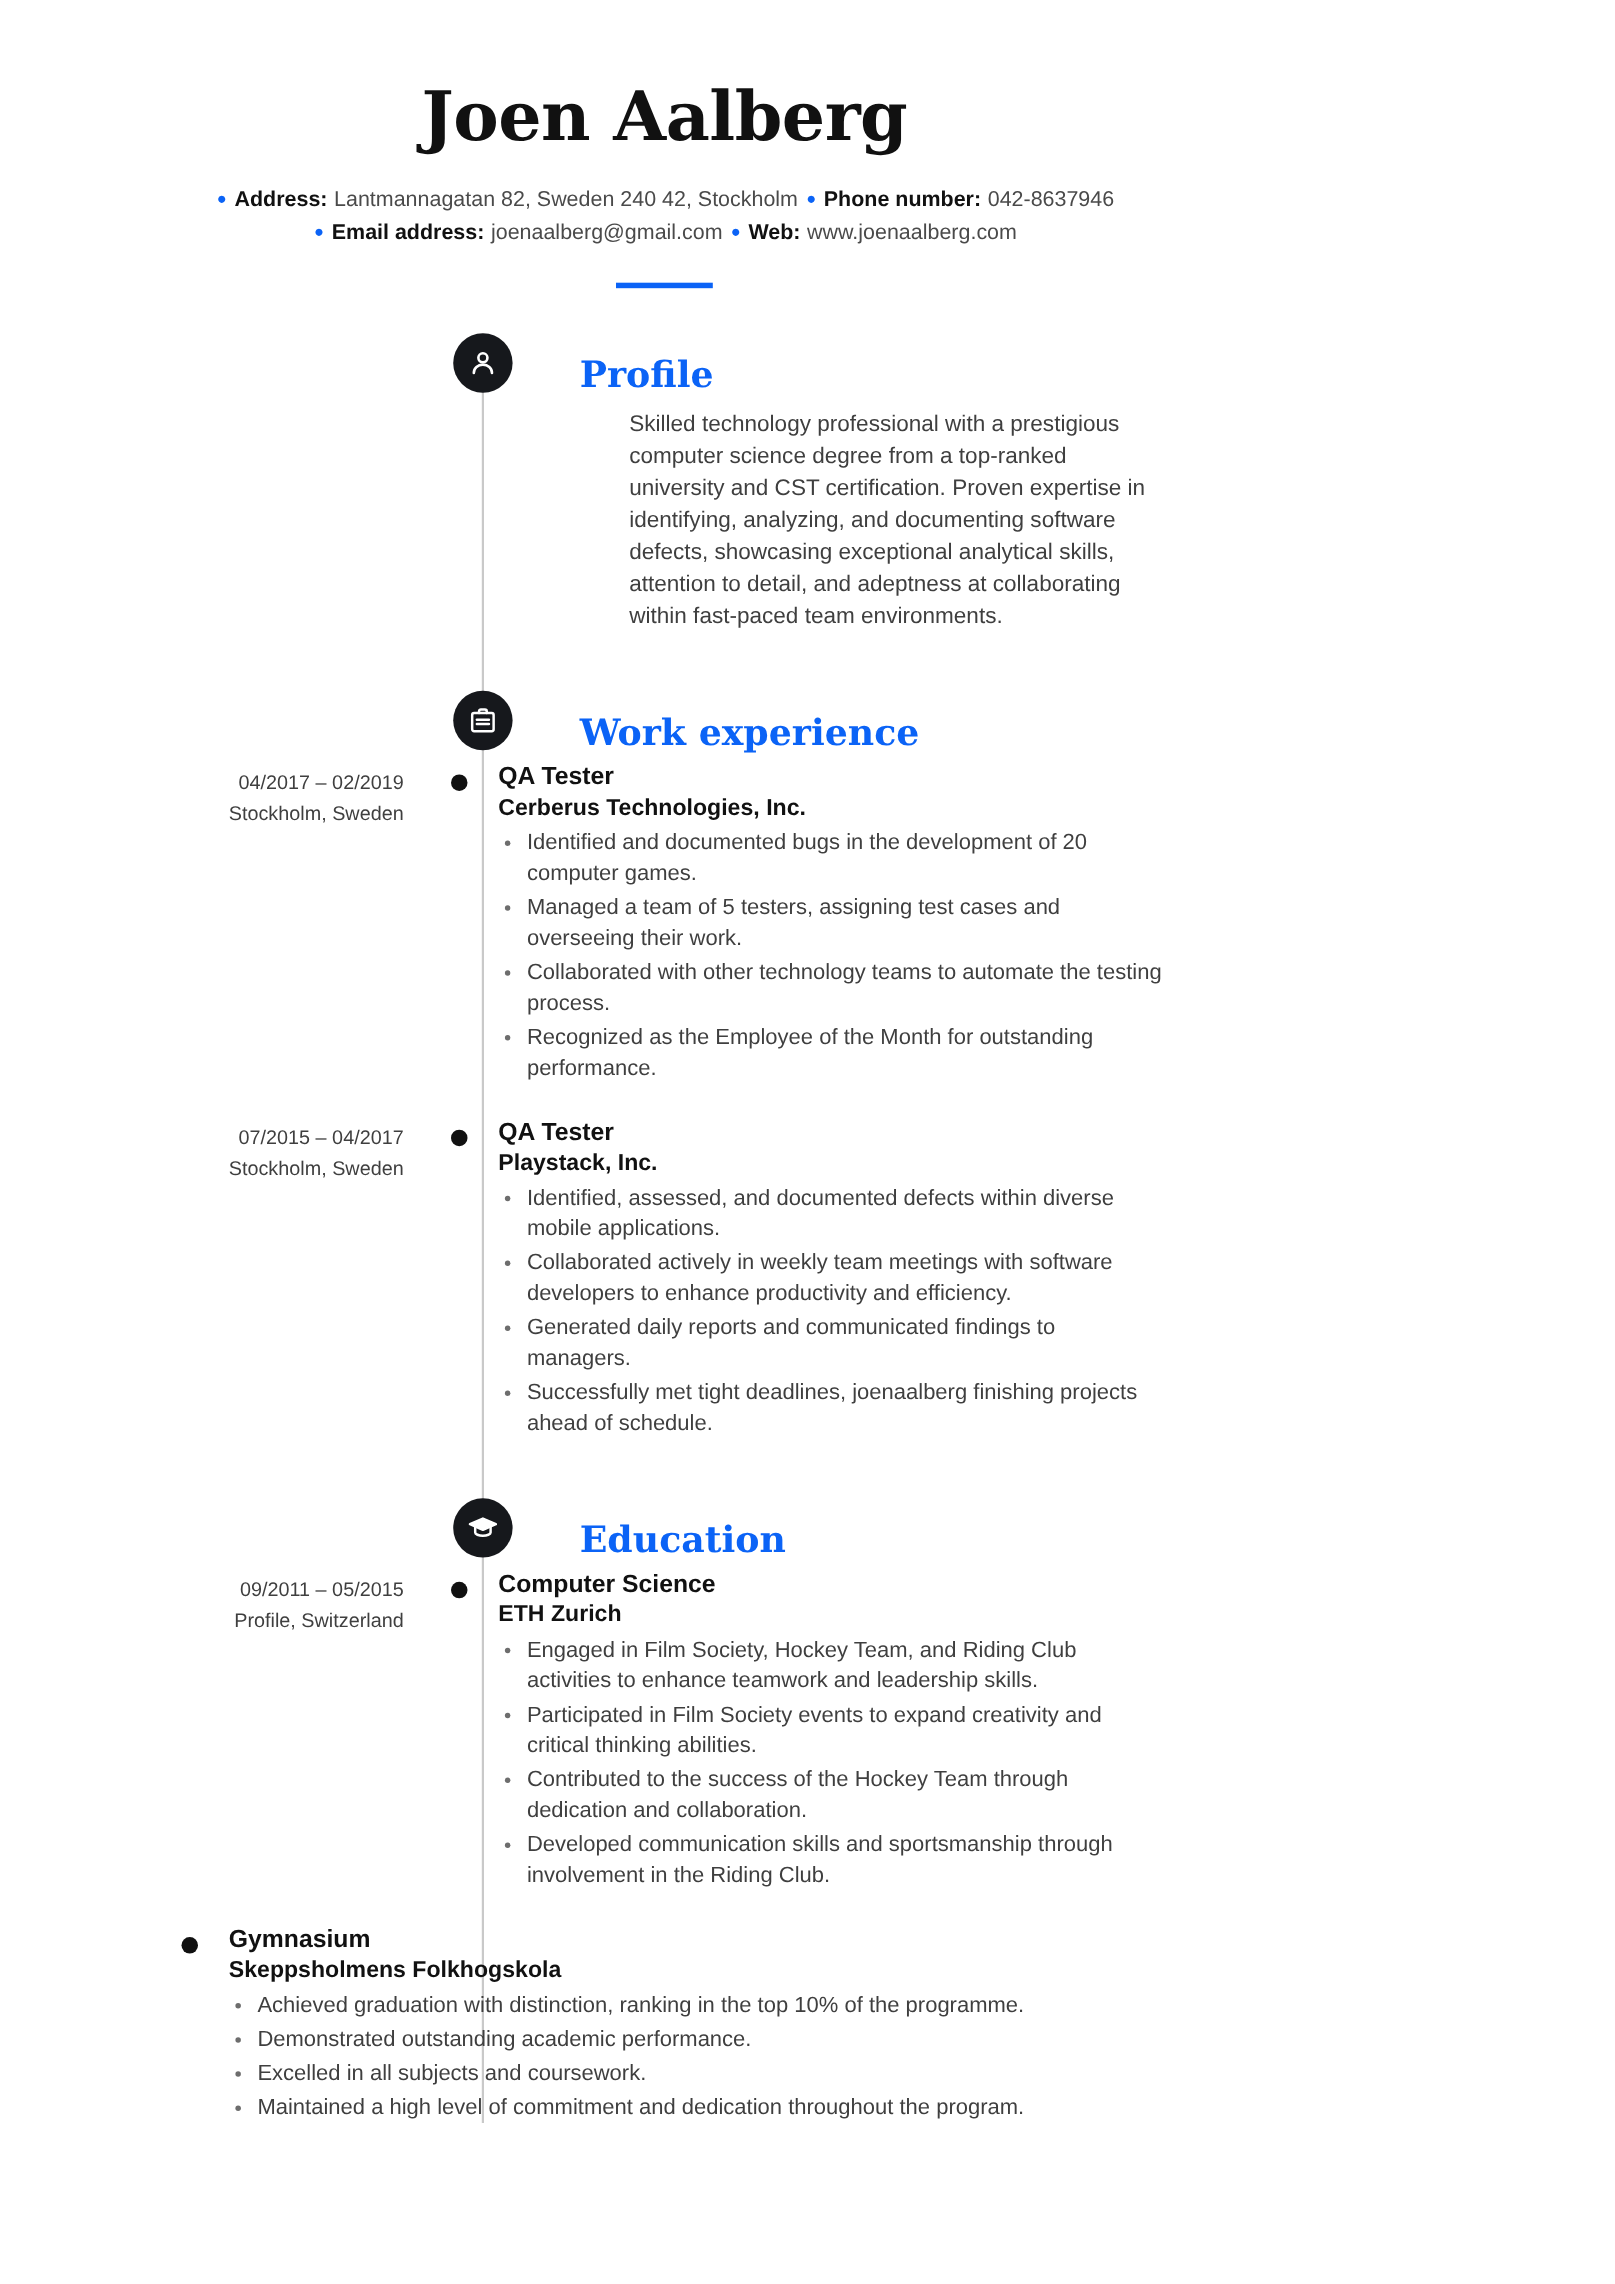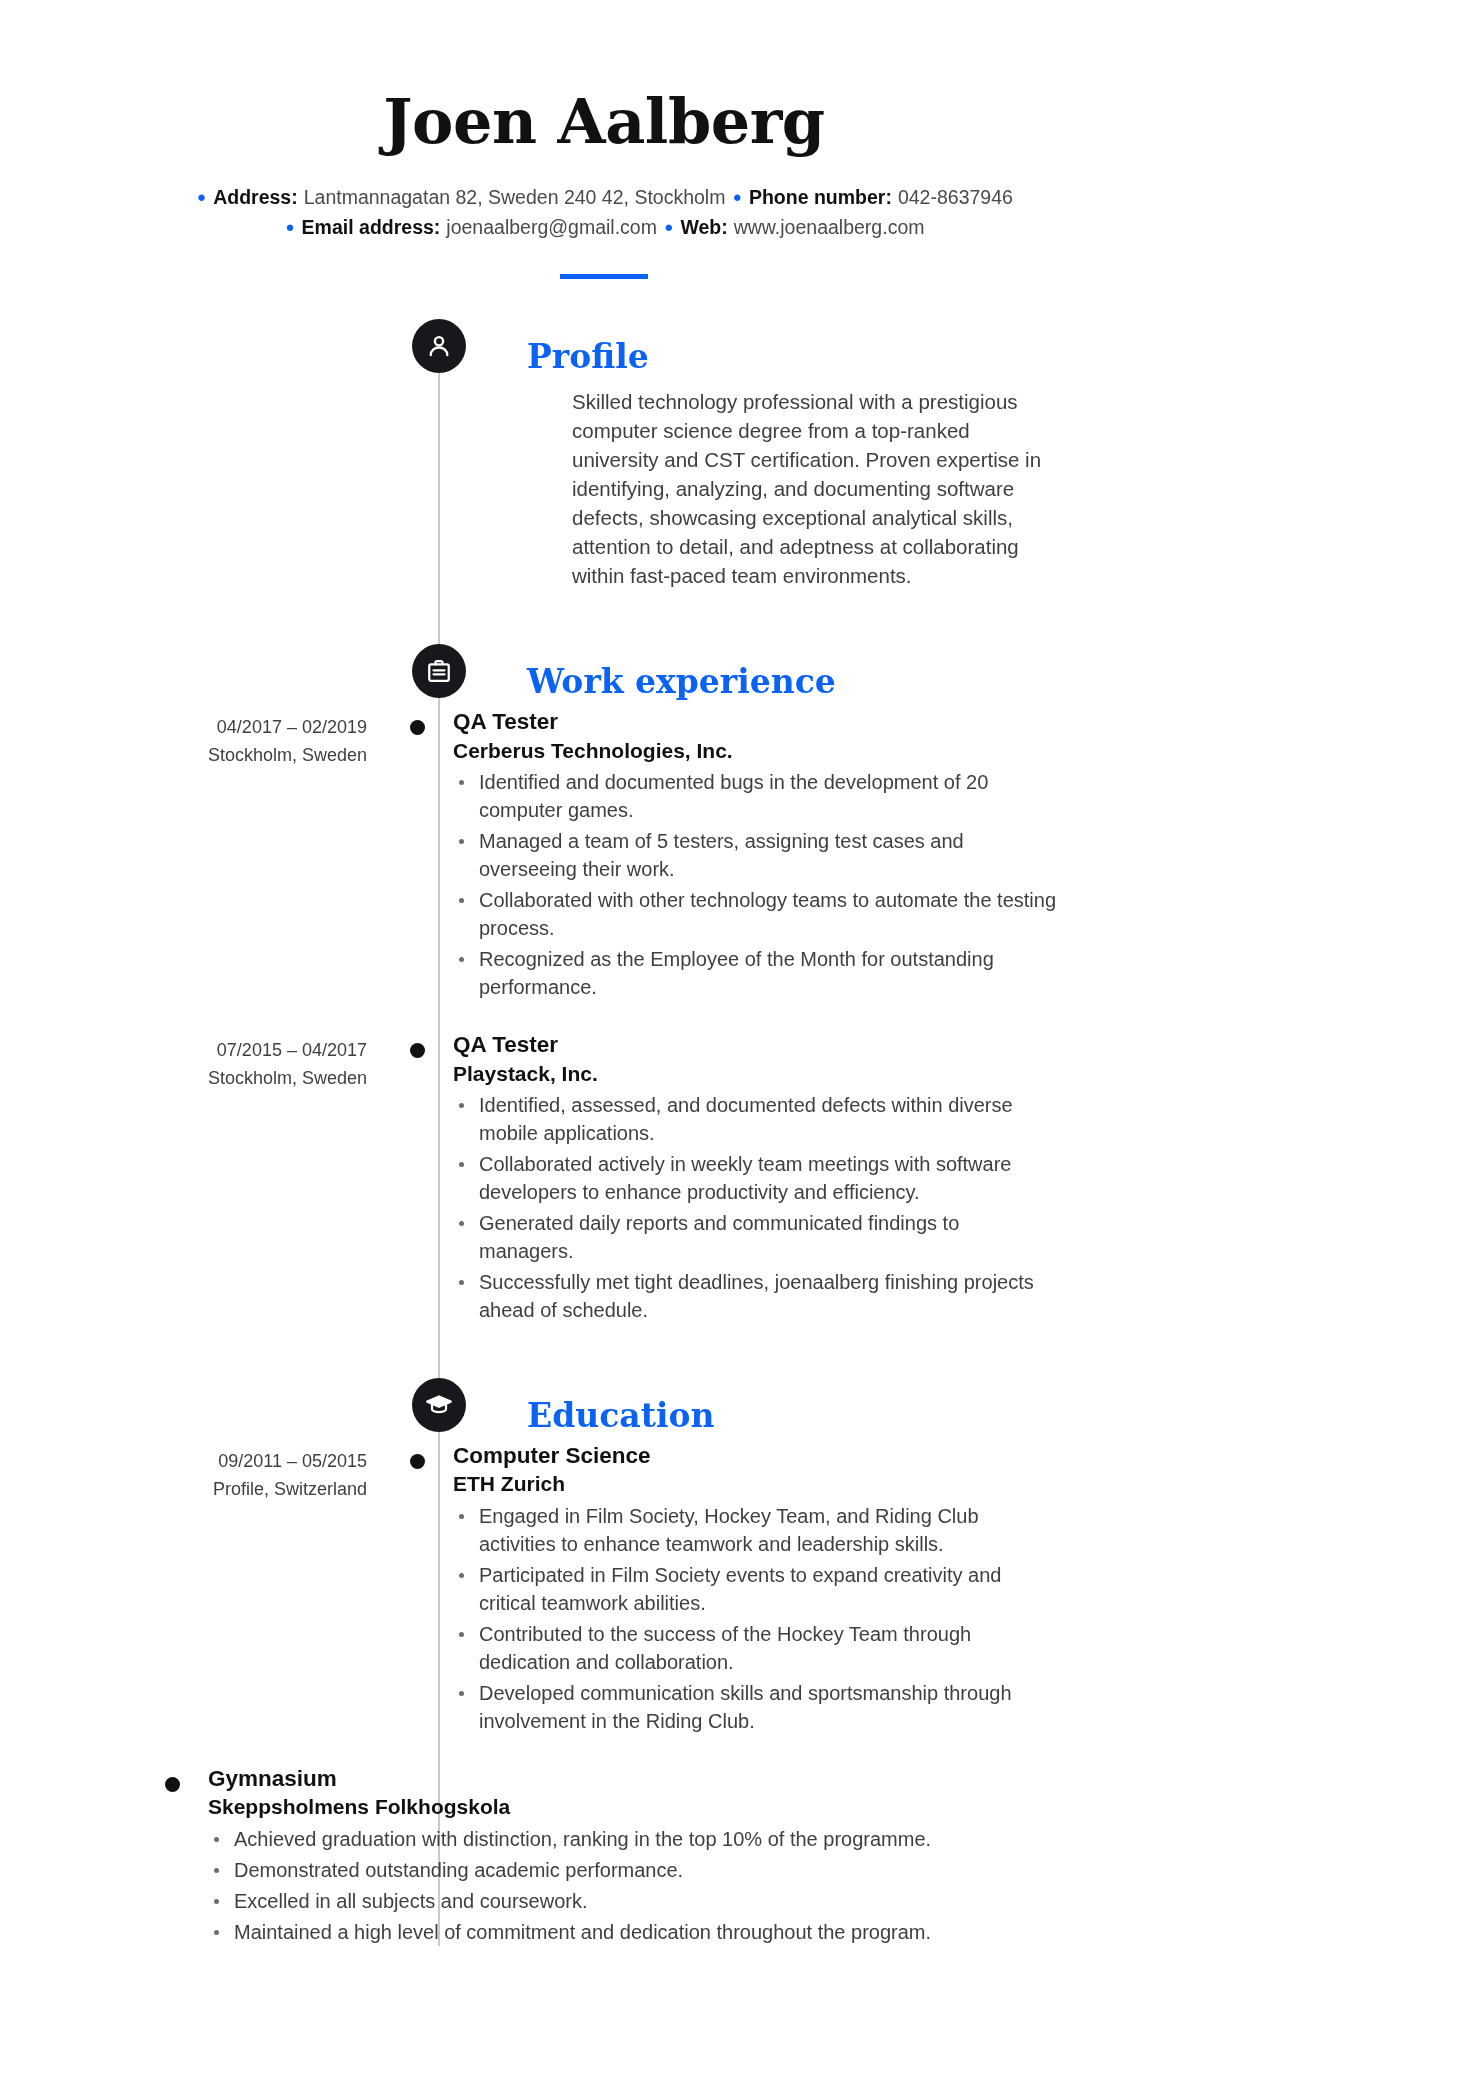--- a/index.html
+++ b/index.html
@@ -12,21 +12,21 @@
     min-height: 2076px;
     font-family: "Liberation Sans", sans-serif;
     color: #2b2b2b;
     -webkit-font-smoothing: antialiased;
   }
   .page {
     width: 1208px;
     min-height: 2076px;
     position: relative;
     box-sizing: border-box;
-    padding: 70px 150px 60px 150px;
+    padding: 54px 150px 60px 150px;
   }
 
   
   .hdr-name {
     font-family: "DejaVu Serif", "Liberation Serif", serif;
     font-weight: bold;
     font-size: 62px;
     letter-spacing: -0.5px;
     color: #111111;
     text-align: center;
@@ -332,21 +332,21 @@
             <div class="date-place">Profile, Switzerland</div>
           </div>
           <div class="entry-dot">
               <span class="dot"></span>
             </div>
           <div class="entry-main">
             <div class="entry-title">Computer Science</div>
             <div class="entry-org">ETH Zurich</div>
             <ul class="bullets">
               <li>Engaged in Film Society, Hockey Team, and Riding Club activities to enhance teamwork and leadership skills.</li>
-              <li>Participated in Film Society events to expand creativity and critical teamwork abilities.</li>
+              <li>Participated in Film Society events to expand creativity and critical thinking abilities.</li>
               <li>Contributed to the success of the Hockey Team through dedication and collaboration.</li>
               <li>Developed communication skills and sportsmanship through involvement in the Riding Club.</li>
             </ul>
           </div>
         </div>
 
         <div class="entry">
           <div class="entry-dot">
               <span class="dot"></span>
             </div>

